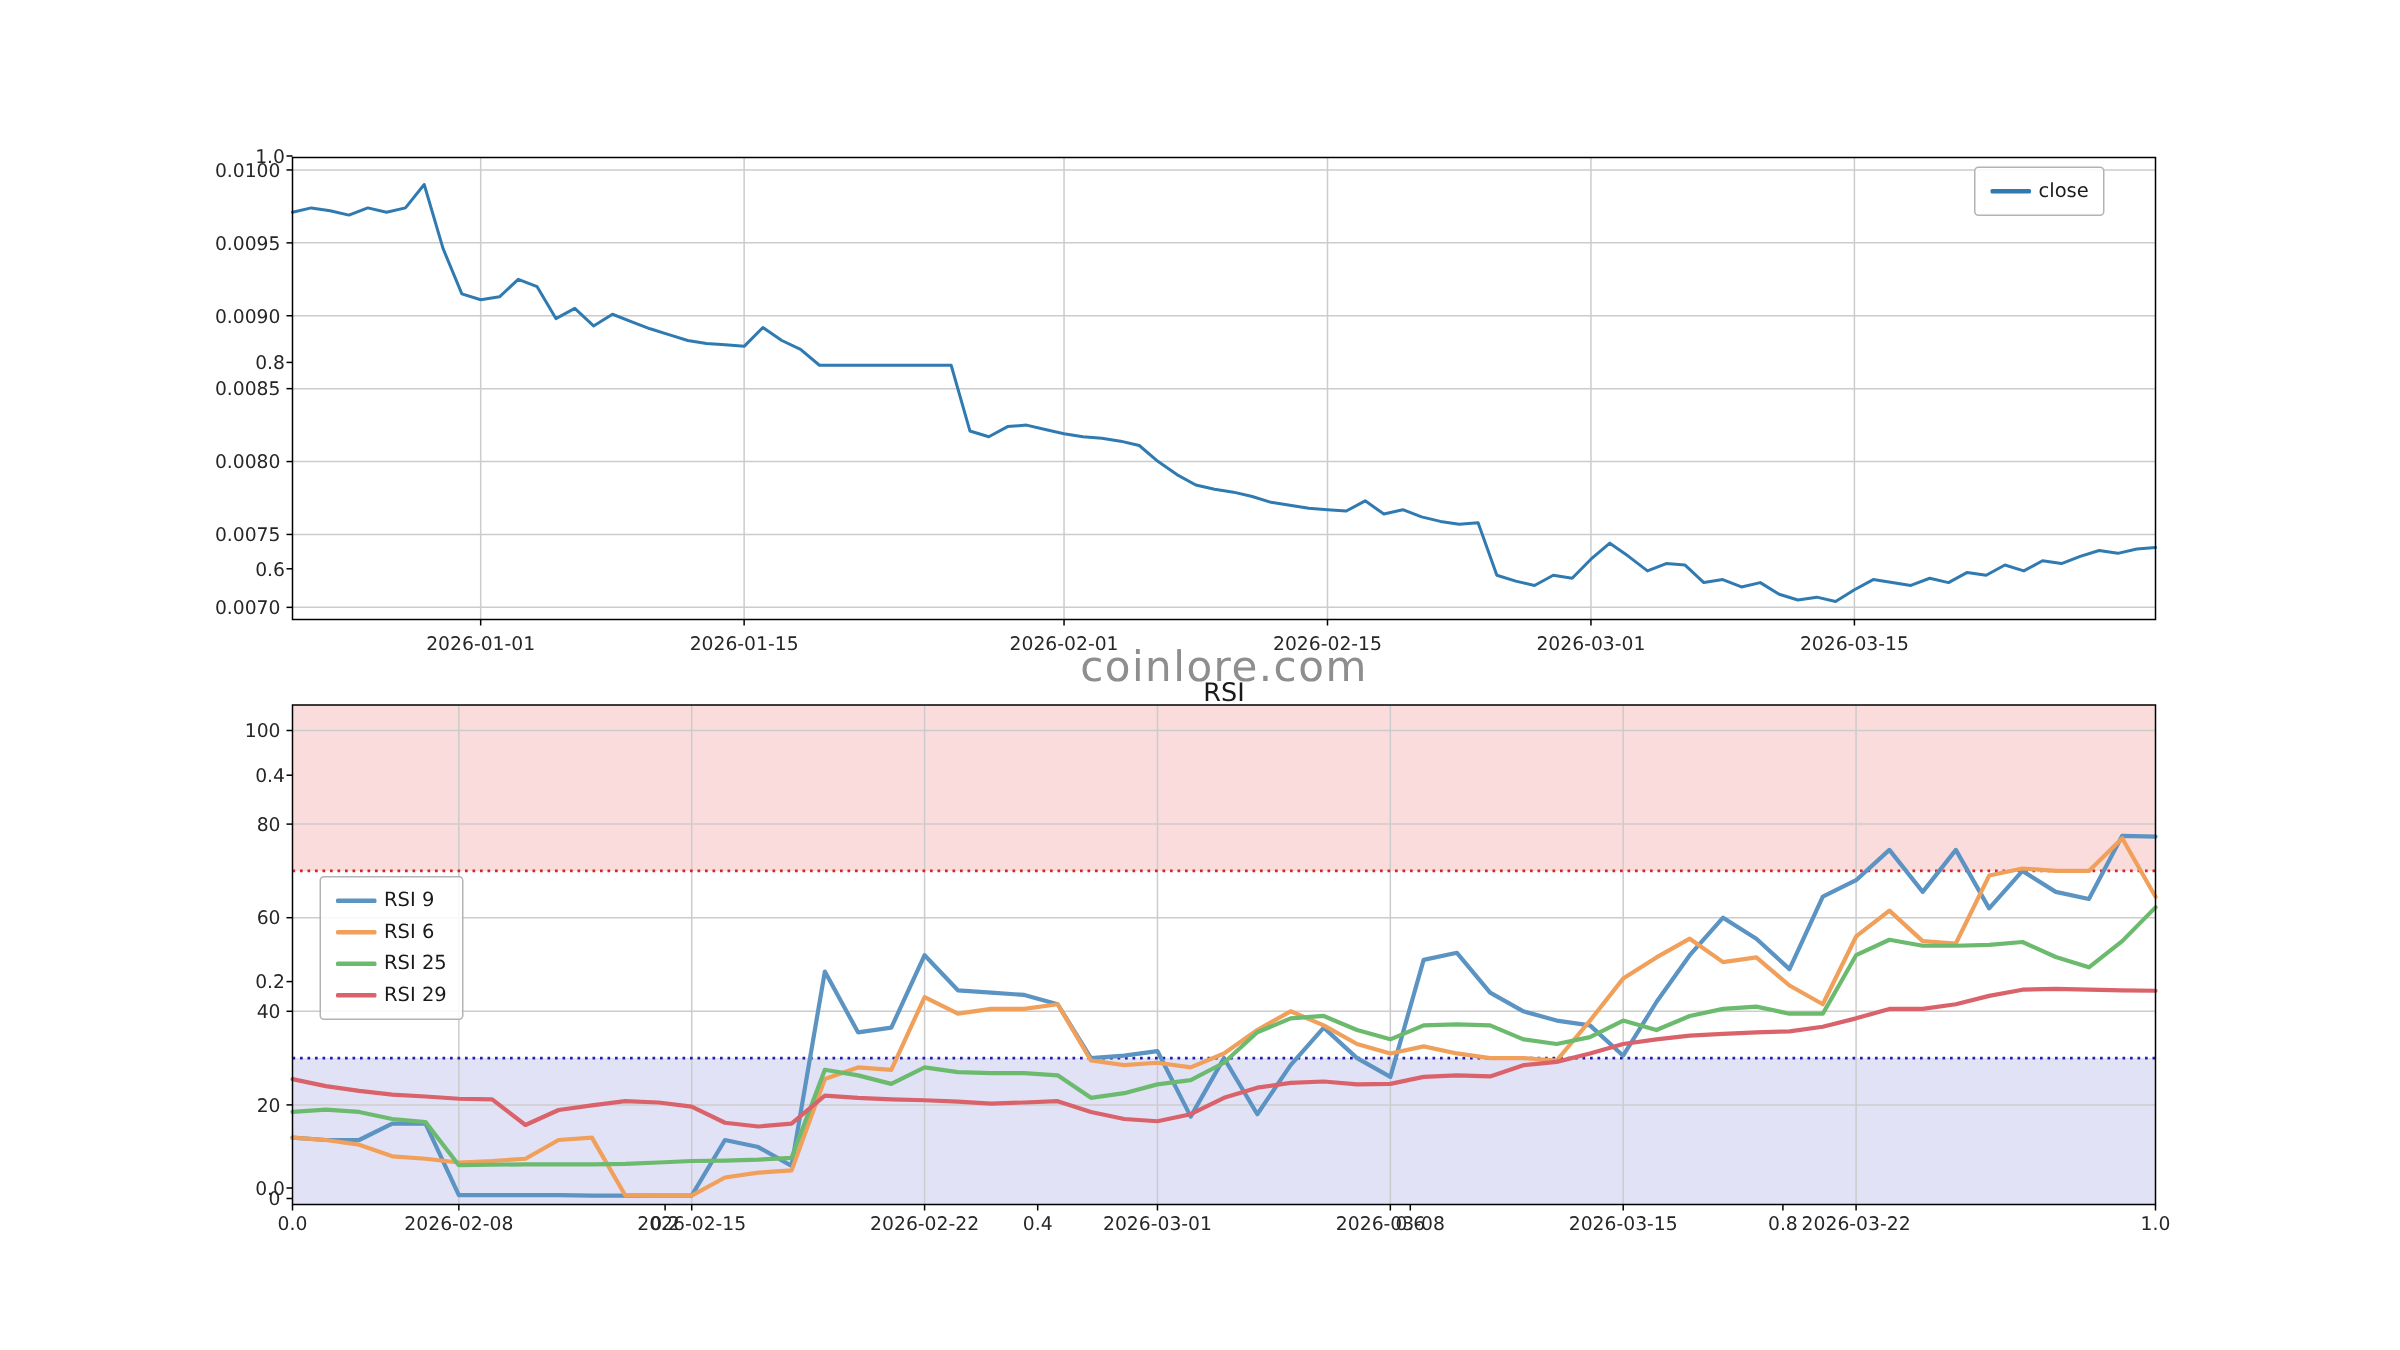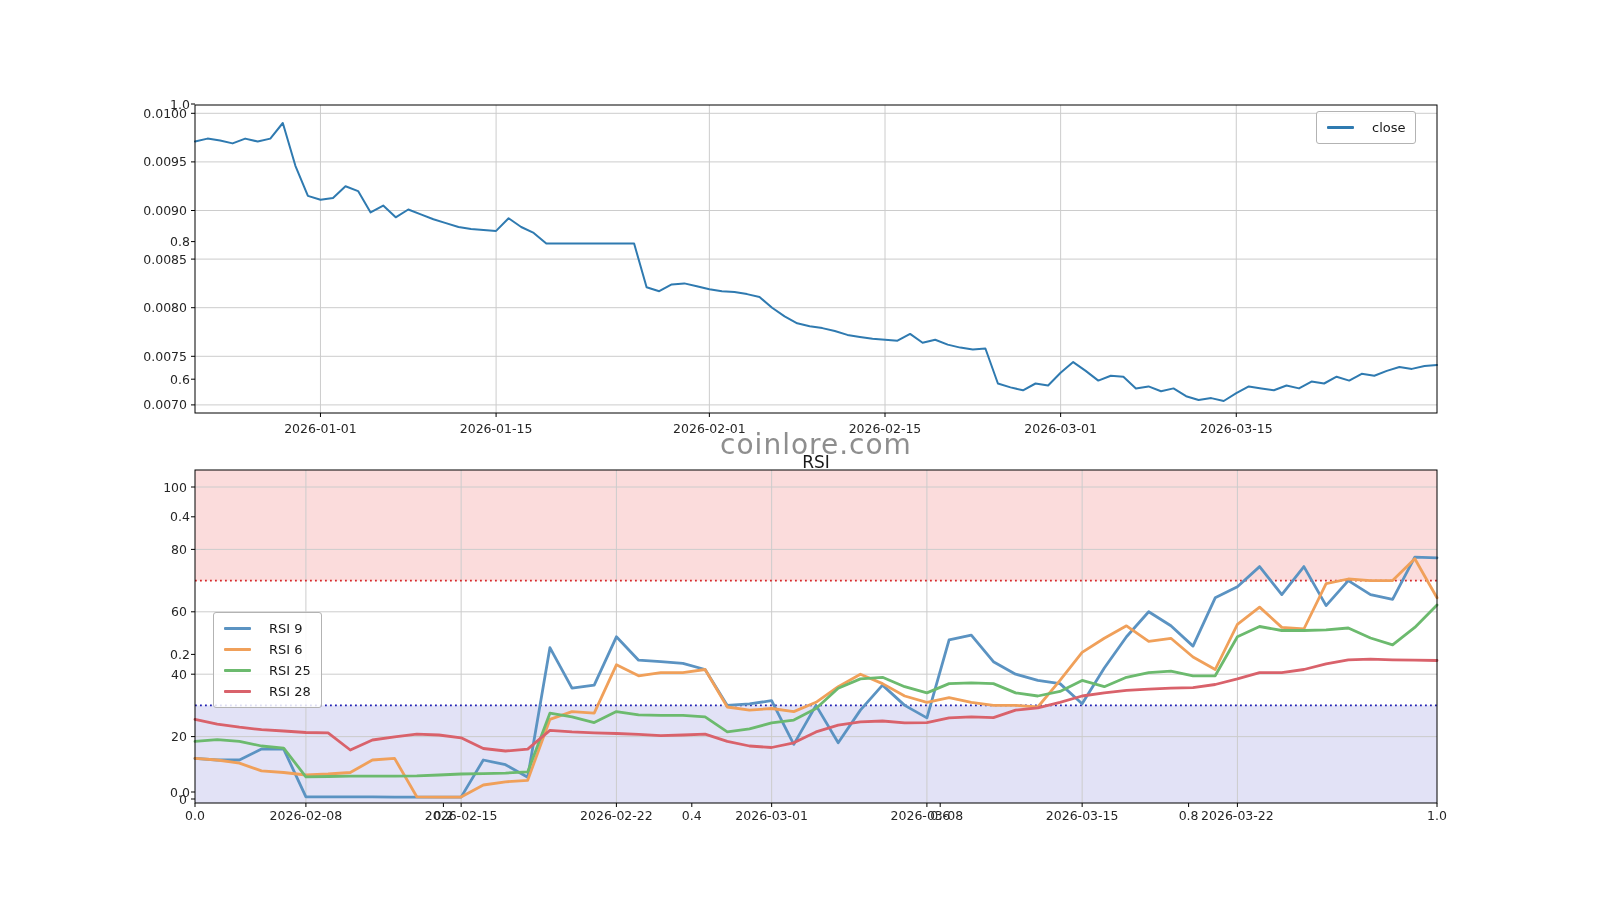--- a/index.html
+++ b/index.html
@@ -4,24 +4,24 @@
 <style>
   html,body{margin:0;padding:0;background:#fff;}
   #figure{position:relative;width:1600px;height:900px;background:#fff;overflow:hidden;
           font-family:"DejaVu Sans","Liberation Sans",sans-serif;}
   #charts{position:absolute;left:0;top:0;}
   .overlay-text{position:absolute;pointer-events:none;}
   #watermark{left:195px;top:428px;width:1242px;text-align:center;font-size:28px;color:#8e8e8e;letter-spacing:1px;}
   #rsi-title{left:195px;top:452px;width:1242px;text-align:center;font-size:17px;color:#1a1a1a;}
   .legend{position:absolute;background:rgba(255,255,255,.85);border:1px solid #b3b3b3;border-radius:3px;
           font-size:13px;color:#1a1a1a;padding:5px 10px;}
-  .legend-row{display:flex;align-items:center;gap:18px;height:21px;}
+  .legend-row{display:flex;align-items:center;gap:5px;height:21px;}
   .swatch{display:inline-block;width:27px;height:3px;border-radius:1px;}
   #legend-close{left:1316px;top:111px;}
-  #legend-rsi{left:213px;top:584px;margin-top:28px;}
+  #legend-rsi{left:213px;top:584px;}
 </style>
 </head>
 <body>
 
 <div id="figure">
   <svg id="charts" width="1600" height="900">
       <rect x="195" y="470" width="1242" height="110.60000000000002" fill="#fbdcdc"></rect>
       <rect x="195" y="705.4" width="1242" height="97.60000000000002" fill="#e2e2f6"></rect>
       <line x1="320.45454545454544" x2="320.45454545454544" y1="105" y2="413" stroke="#cccccc"></line>
       <line x1="496.09090909090907" x2="496.09090909090907" y1="105" y2="413" stroke="#cccccc"></line>
@@ -153,16 +153,16 @@
     <div class="legend-row">
       <span class="swatch" style="background: rgb(240, 160, 90);"></span>
       <span>RSI 6</span>
     </div>
     <div class="legend-row">
       <span class="swatch" style="background: rgb(108, 186, 110);"></span>
       <span>RSI 25</span>
     </div>
     <div class="legend-row">
       <span class="swatch" style="background: rgb(217, 98, 107);"></span>
-      <span>RSI 28</span>
+      <span>RSI 29</span>
     </div>
   </div>
 </div>
 
 </body></html>

